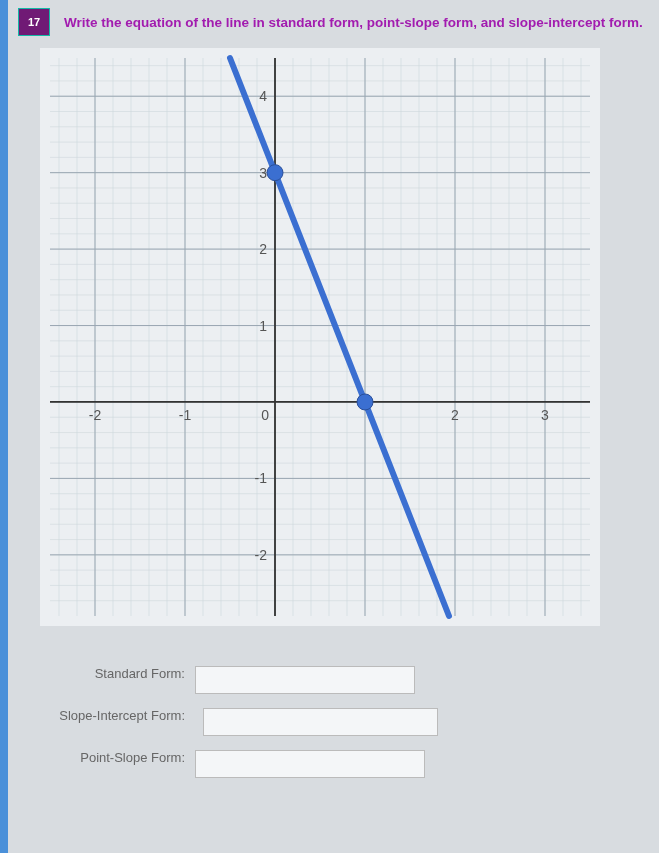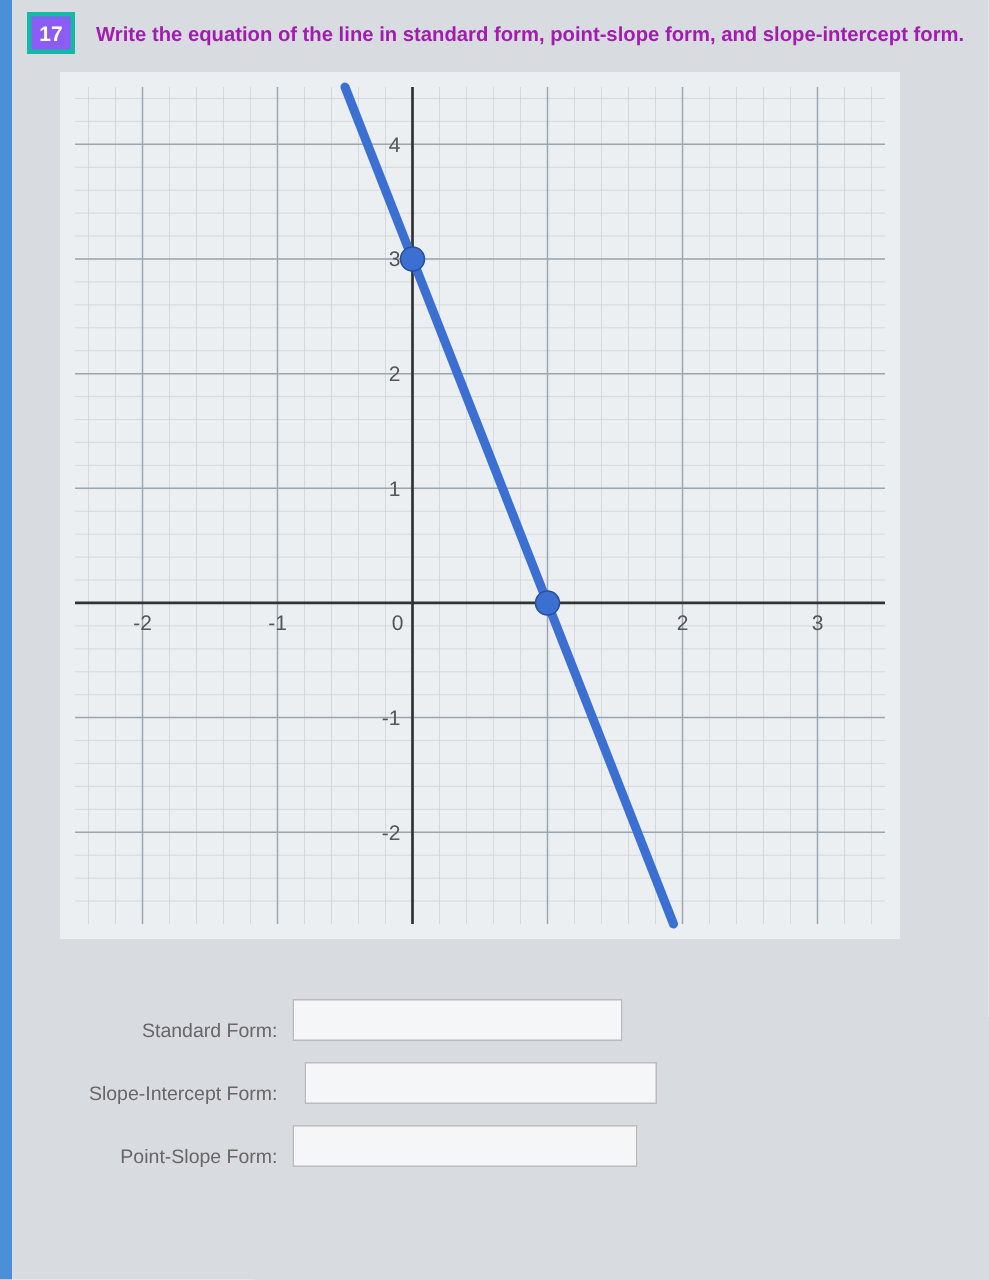--- a/index.html
+++ b/index.html
@@ -19,30 +19,30 @@
       height: 100%;
       background: #4a90d9;
     }
     .header {
       display: flex;
       align-items: flex-start;
       padding: 8px 12px 12px 18px;
       gap: 14px;
     }
     .question-number {
-      background: #8b5cf6;
+      background: #701a75;
       color: #fff;
       width: 32px;
       height: 28px;
       display: flex;
       align-items: center;
       justify-content: center;
-      font-size: 14px;
+      font-size: 11px;
       font-weight: bold;
-      border: 3px solid #14b8a6;
+      border: 1px solid #14b8a6;
       flex-shrink: 0;
     }
     .question-text {
       font-size: 13.5px;
       font-weight: bold;
       color: #a21caf;
       padding-top: 6px;
       line-height: 1.3;
     }
     .chart-area {
@@ -57,21 +57,21 @@
       top: 0;
       left: 0;
     }
     .answers {
       margin: 40px 0 0 40px;
       font-size: 13px;
       color: #555;
     }
     .answer-row {
       display: flex;
-      align-items: flex-end;
+      align-items: flex-start;
       margin-bottom: 14px;
     }
     .answer-label {
       width: 155px;
       text-align: right;
       padding-right: 10px;
       color: #666;
     }
     .answer-input {
       background: #f4f6f8;

